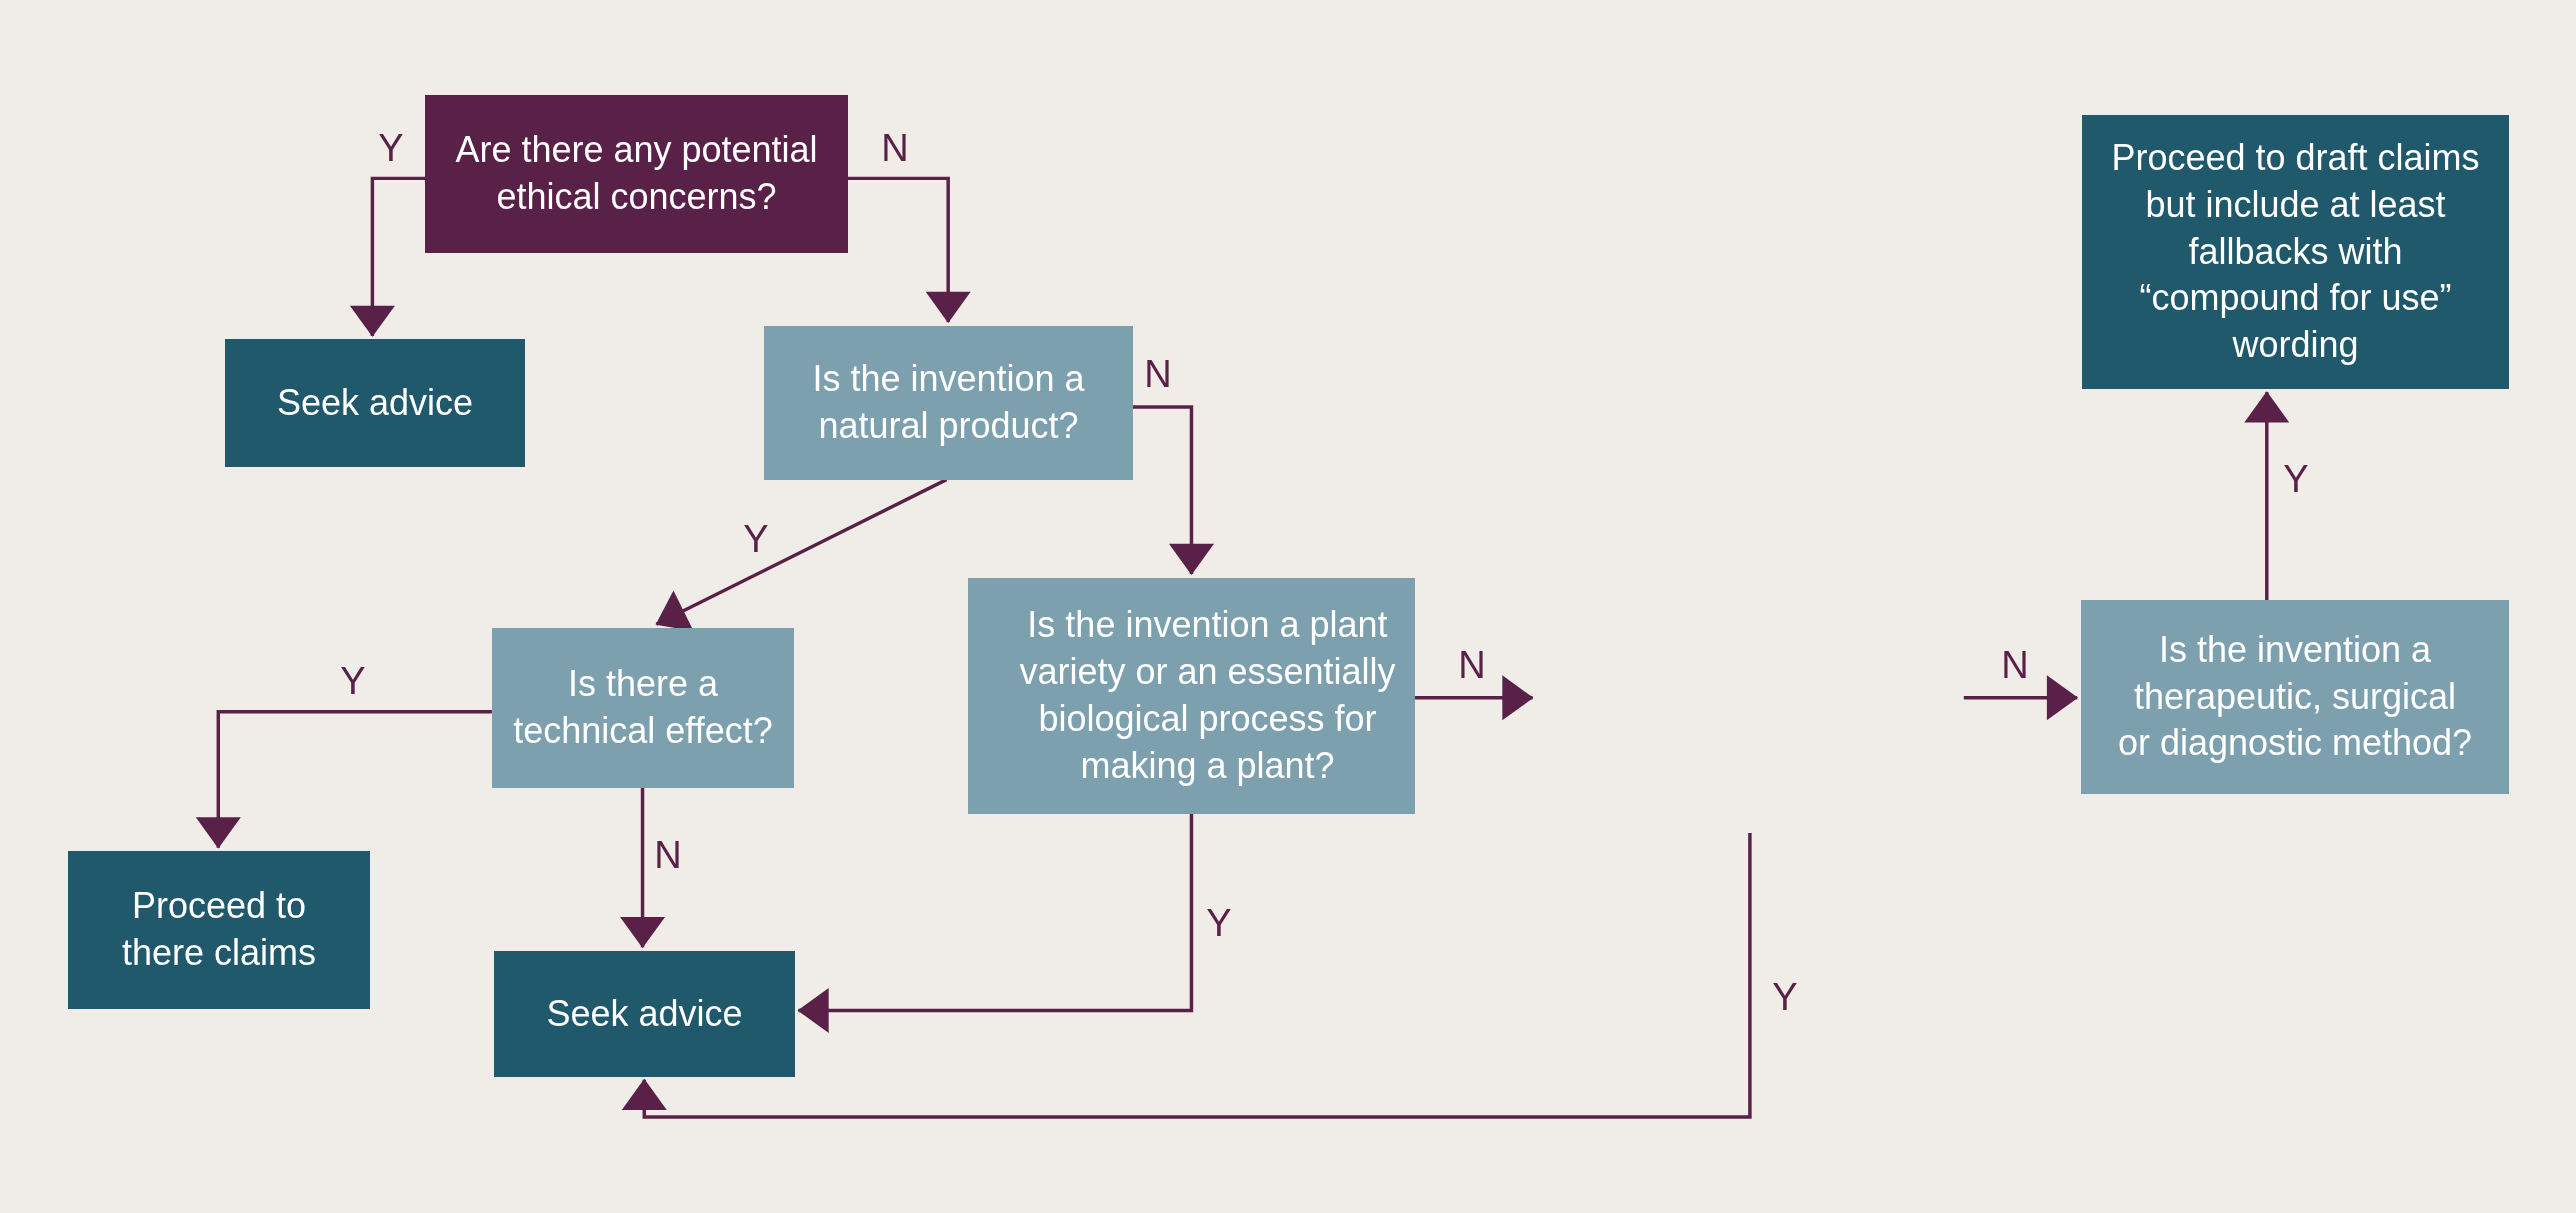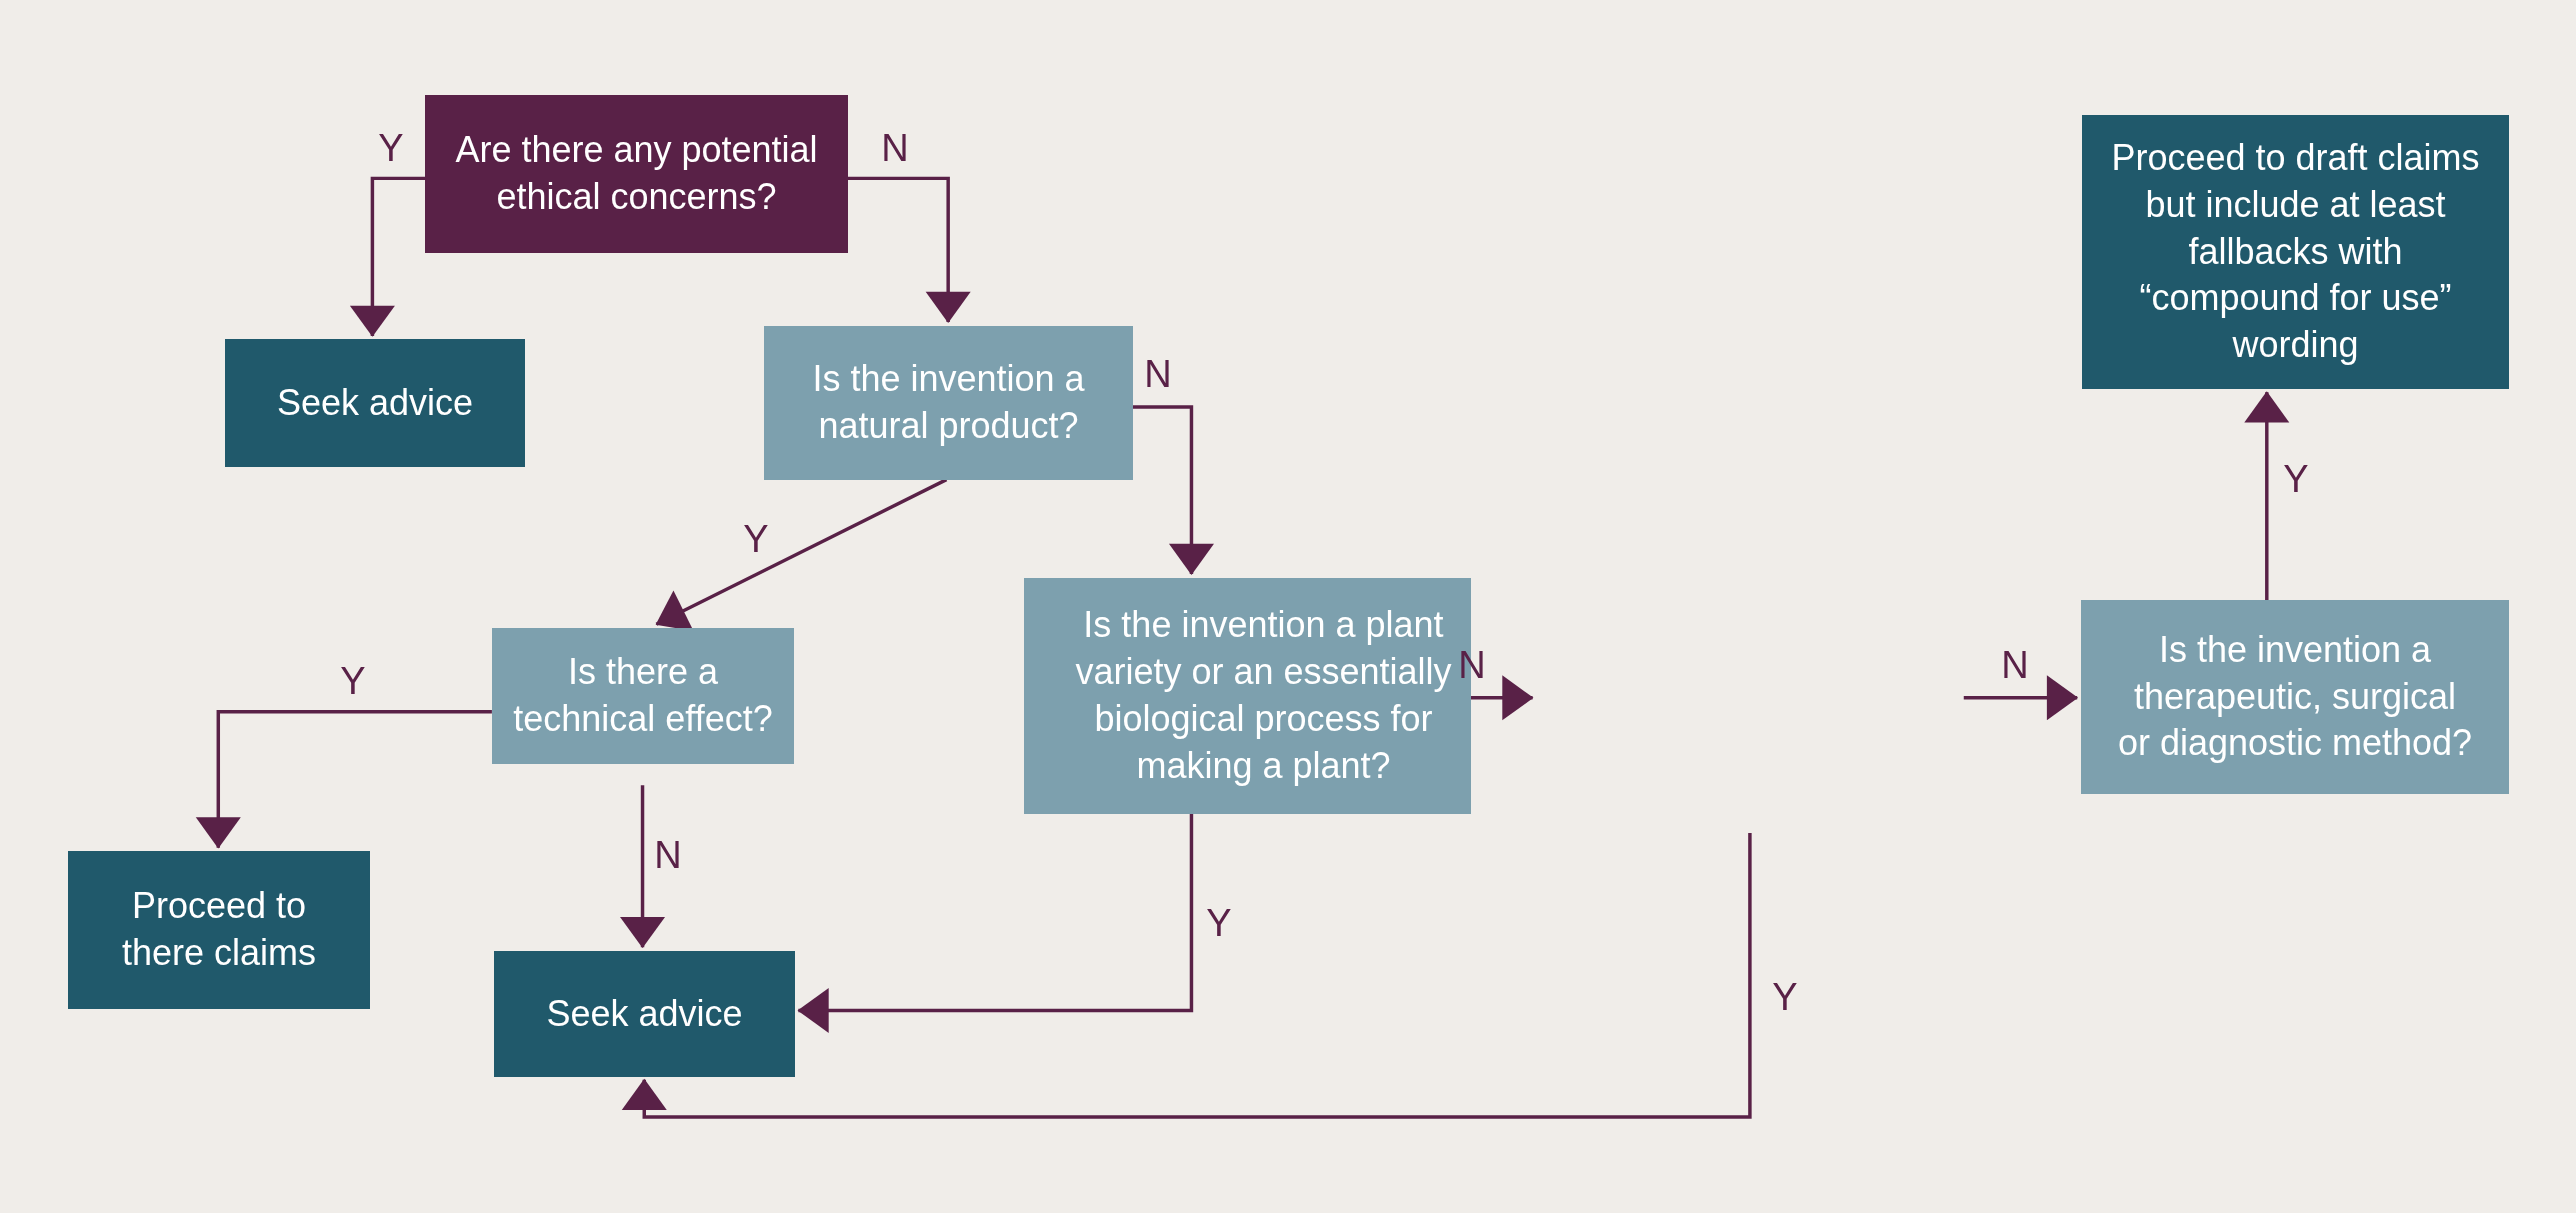--- a/index.html
+++ b/index.html
@@ -71,35 +71,35 @@
 
   <div class="node" style="left: 225px; top: 339px; width: 300px; height: 128px; background: rgb(32, 89, 107);">
     <span class="node-text">Seek advice</span>
   </div>
 
   <div class="node" style="left: 764px; top: 326px; width: 369px; height: 154px; background: rgb(125, 160, 174);">
     <span class="node-text">Is the invention a
 natural product?</span>
   </div>
 
-  <div class="node" style="left: 492px; top: 628px; width: 302px; height: 136px; background: rgb(125, 160, 174);">
+  <div class="node" style="left: 492px; top: 628px; width: 302px; height: 160px; background: rgb(125, 160, 174);">
     <span class="node-text">Is there a
 technical effect?</span>
   </div>
 
   <div class="node" style="left: 68px; top: 851px; width: 302px; height: 158px; background: rgb(32, 89, 107);">
     <span class="node-text">Proceed to
 there claims</span>
   </div>
 
   <div class="node" style="left: 494px; top: 951px; width: 301px; height: 126px; background: rgb(32, 89, 107);">
     <span class="node-text">Seek advice</span>
   </div>
 
-  <div class="node" style="left: 1024px; top: 578px; width: 447px; height: 236px; background: rgb(125, 160, 174); padding-left: 44px;">
+  <div class="node" style="left: 968px; top: 578px; width: 447px; height: 236px; background: rgb(125, 160, 174); padding-left: 44px;">
     <span class="node-text">Is the invention a plant
 variety or an essentially
 biological process for
 making a plant?</span>
   </div>
 
 
   <div class="node" style="left: 2081px; top: 600px; width: 428px; height: 194px; background: rgb(125, 160, 174);">
     <span class="node-text">Is the invention a
 therapeutic, surgical

